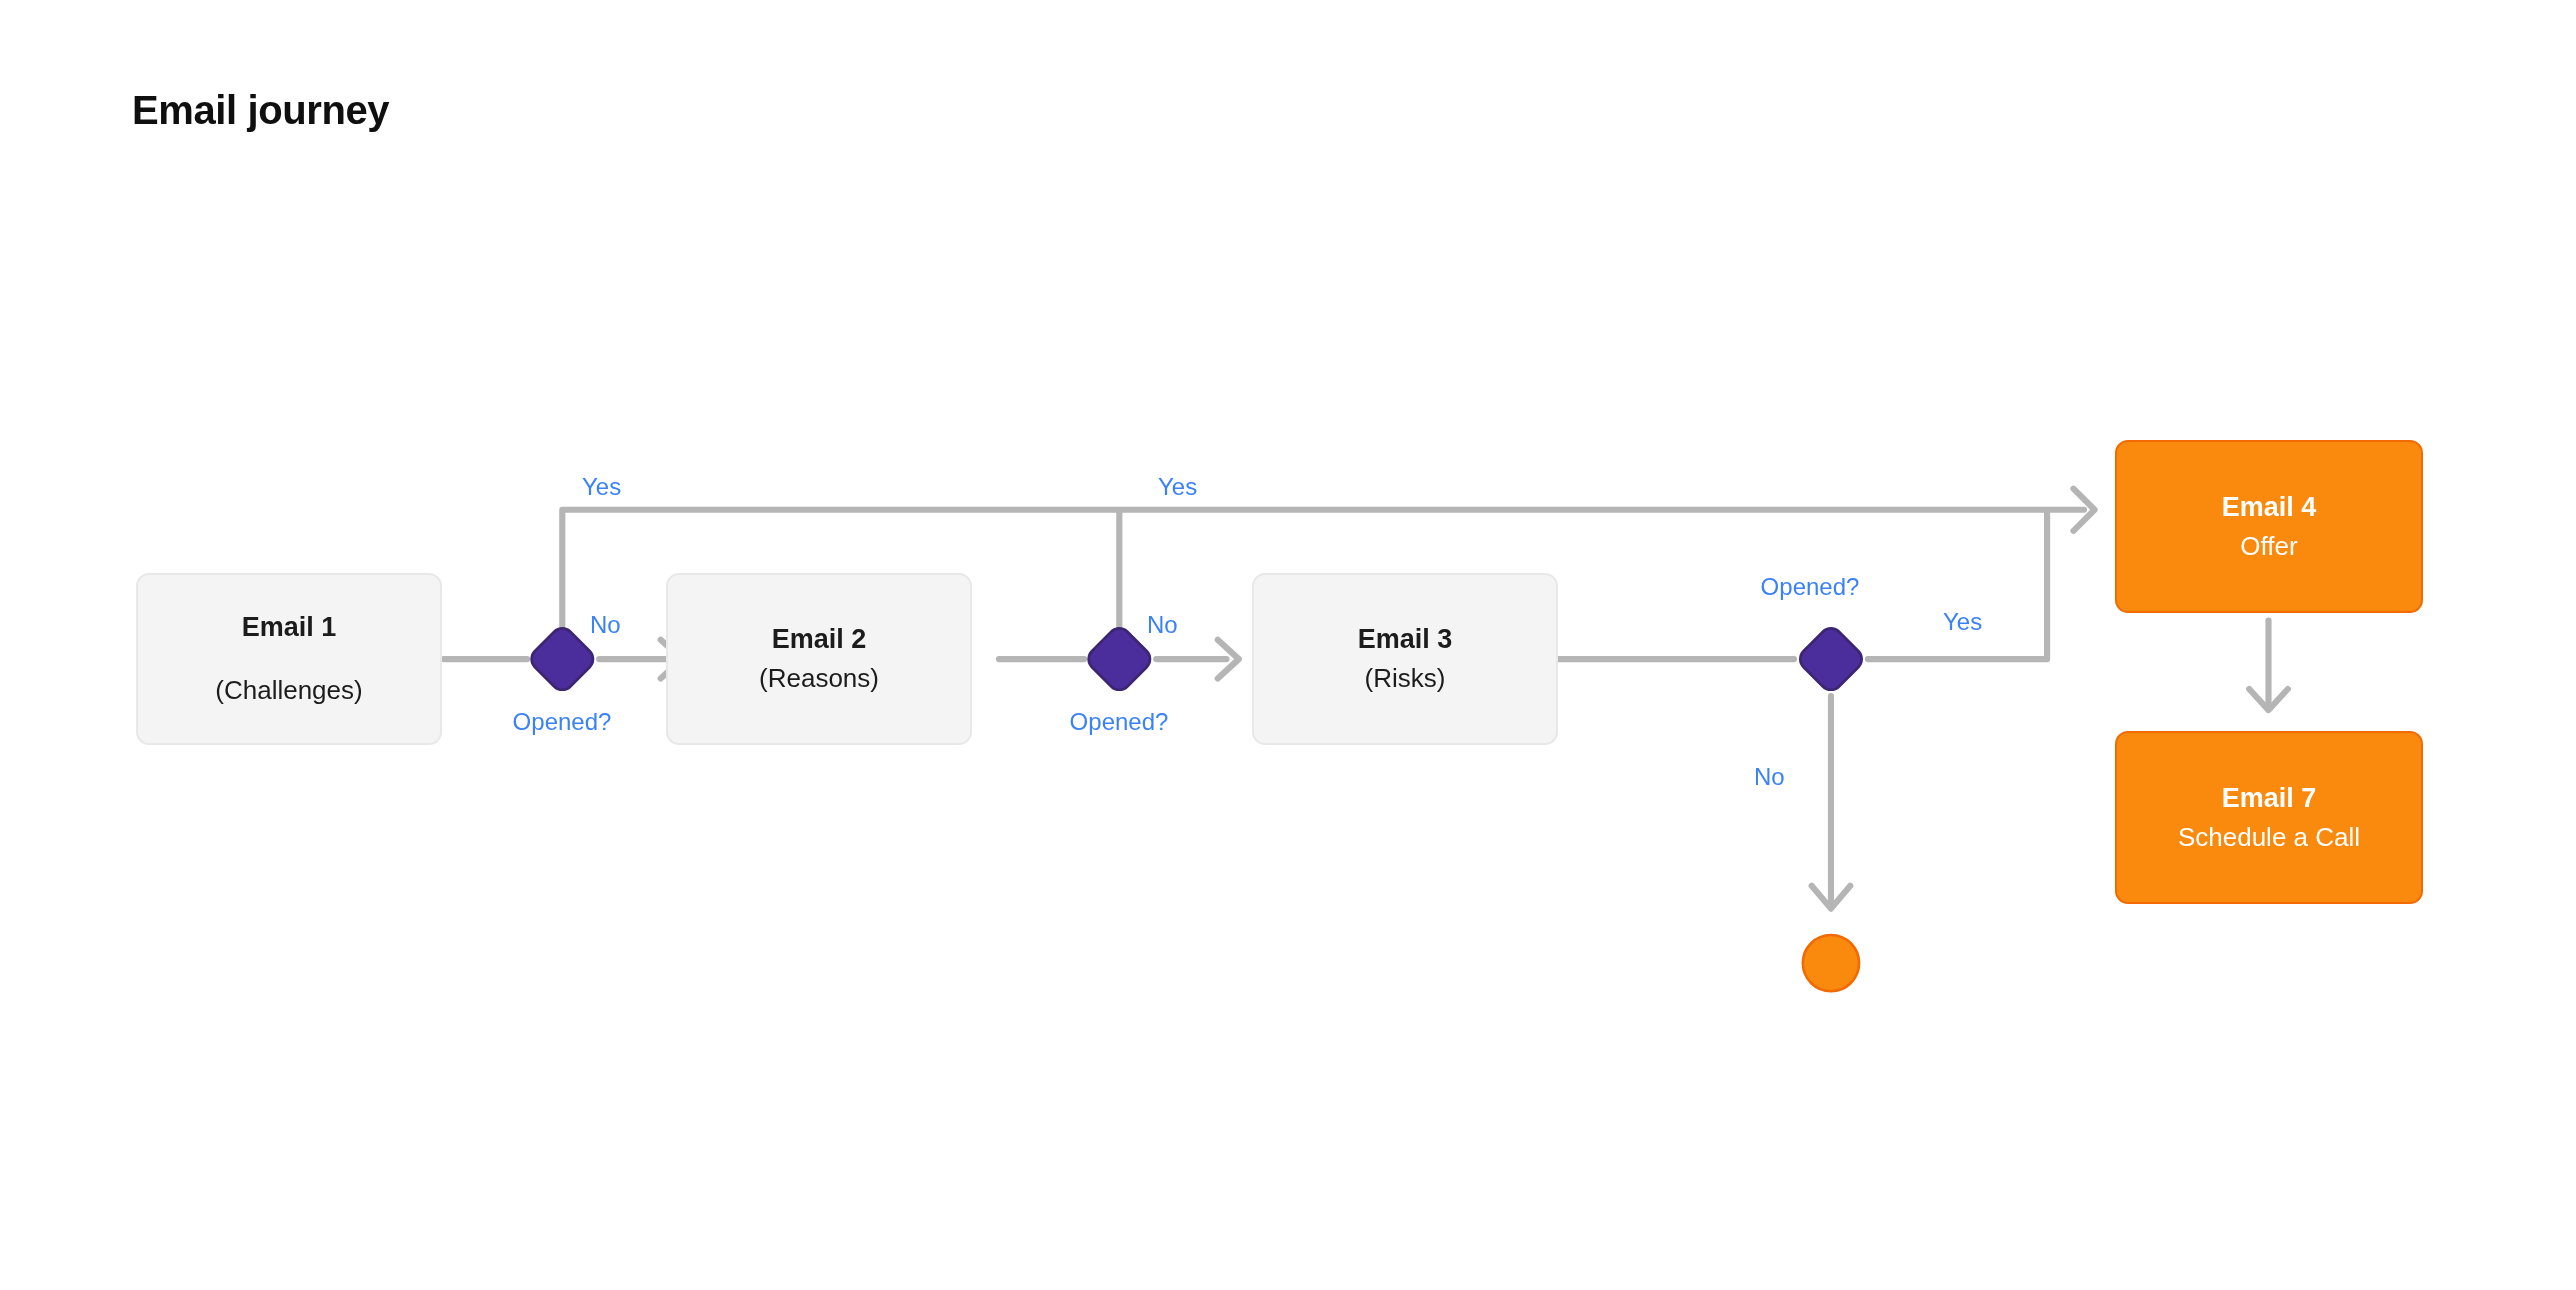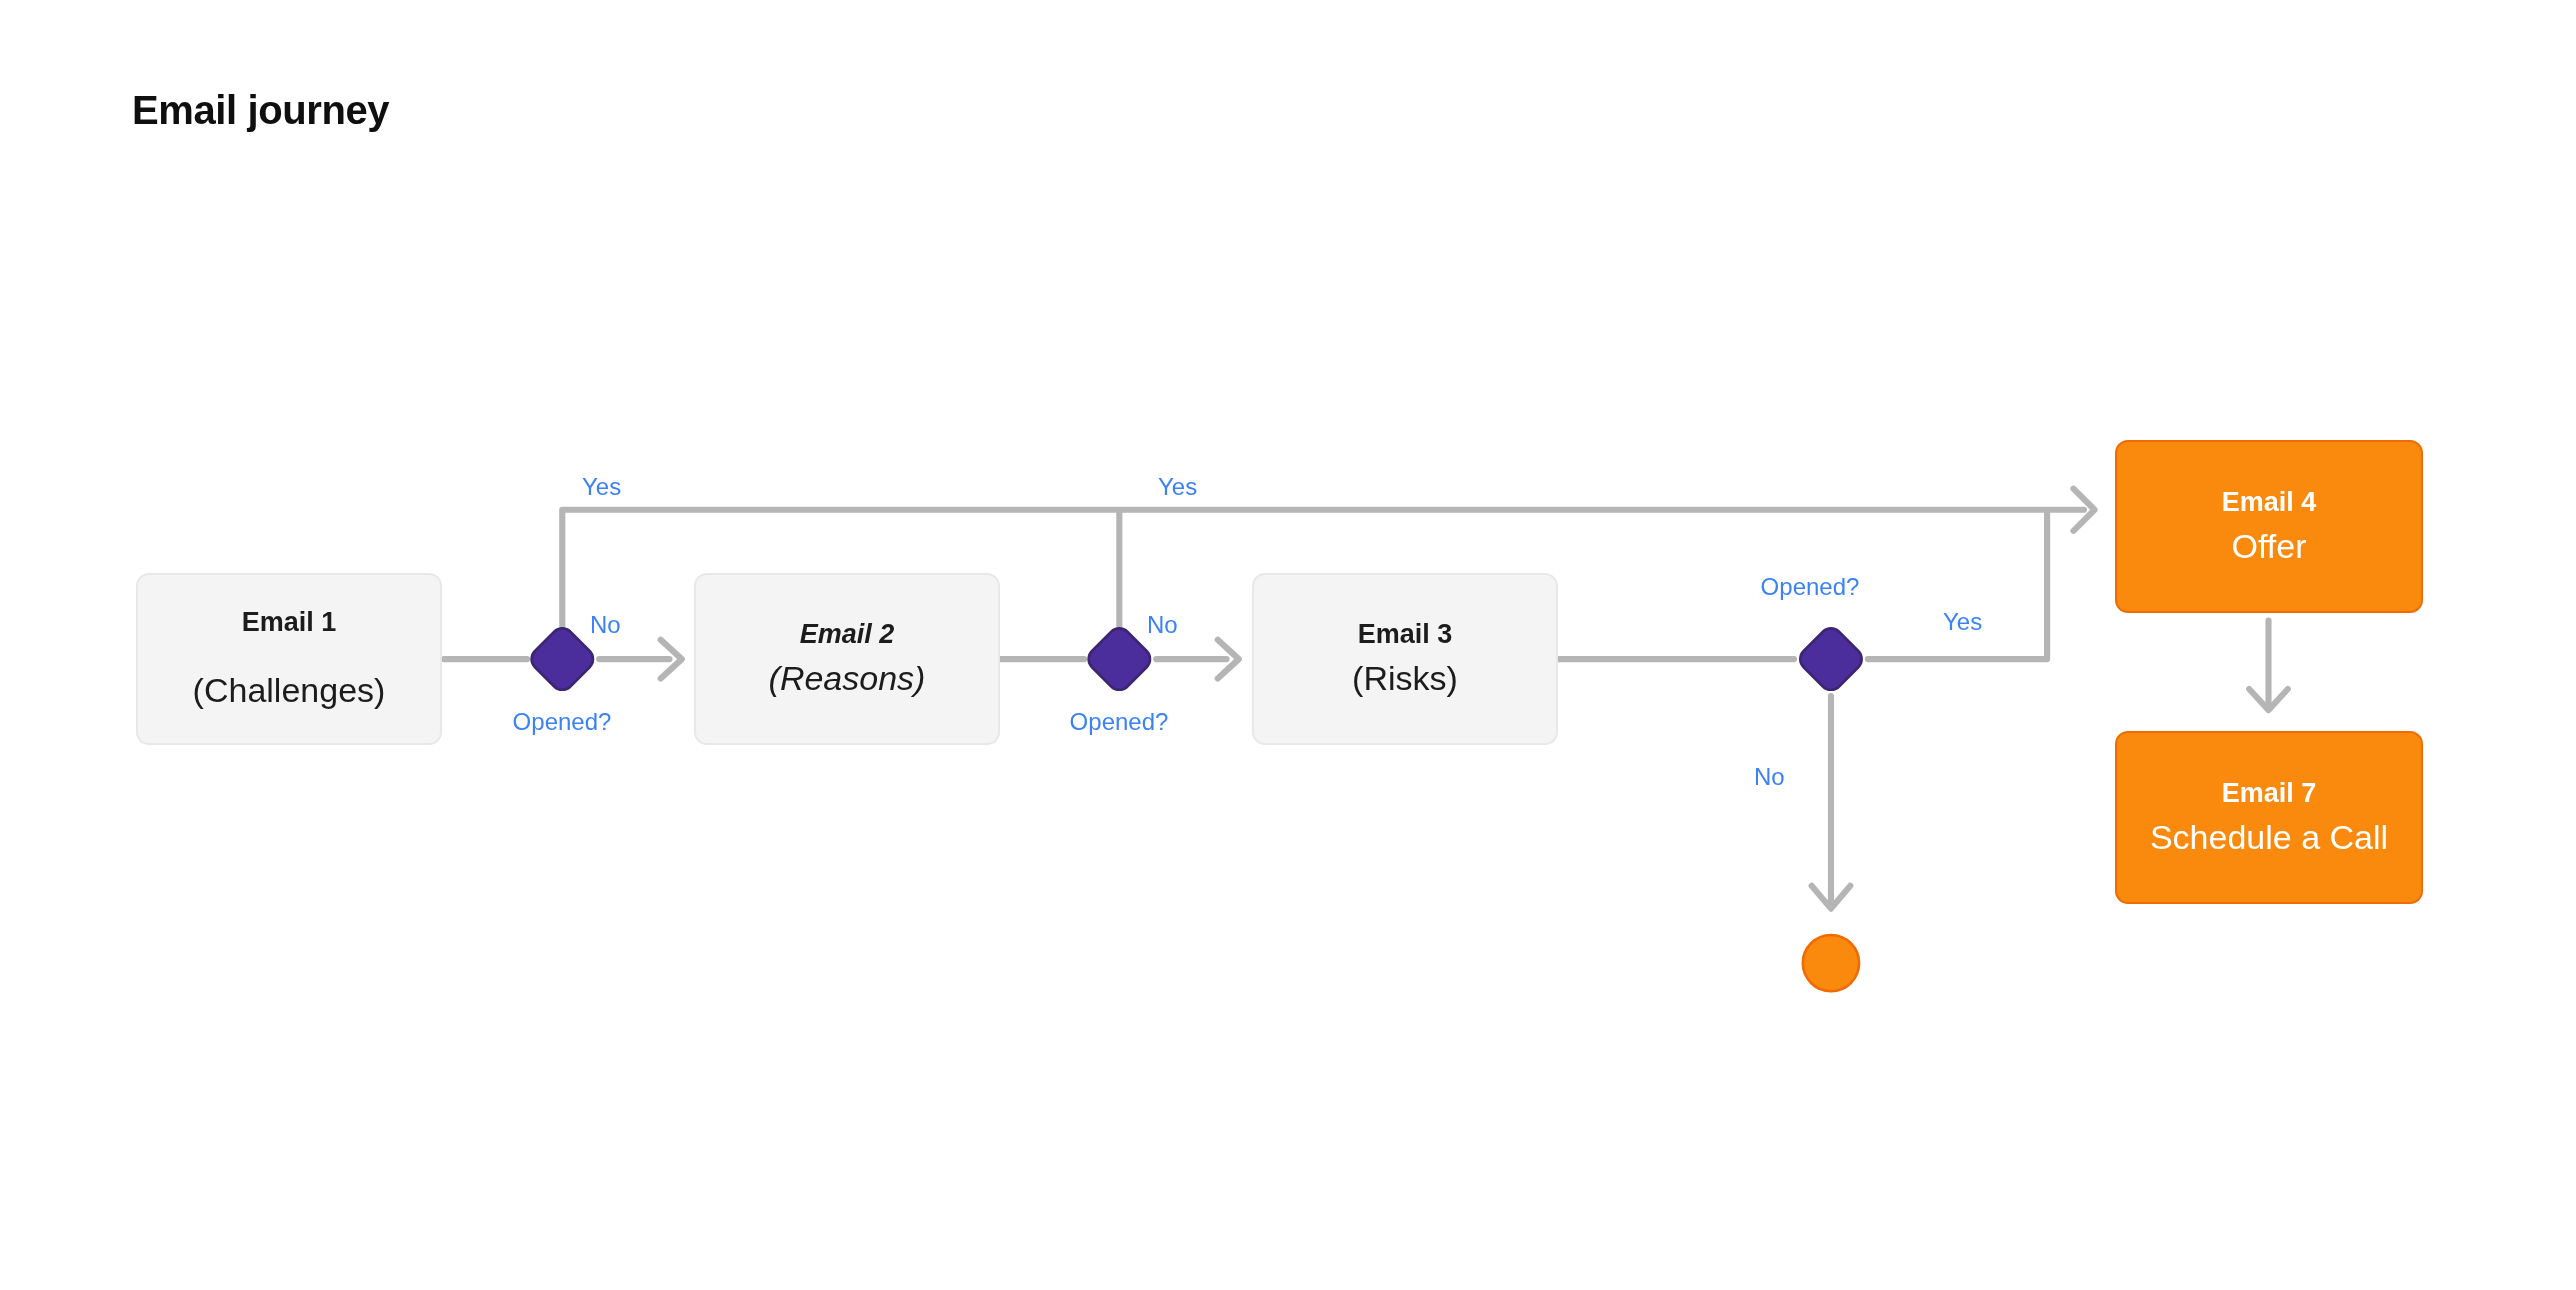--- a/index.html
+++ b/index.html
@@ -50,21 +50,21 @@
     background: #FA8A0E;
     border: 2.6px solid #F26B02;
     color: #ffffff;
   }
   .node .node-title {
     font-size: 27px;
     font-weight: 700;
     line-height: 1.25;
   }
   .node .node-subtitle {
-    font-size: 34px;
+    font-size: 26px;
     font-weight: 400;
     line-height: 1.25;
     margin-top: 5px;
   }
   .edge-label {
     position: absolute;
     font-size: 24px;
     font-weight: 500;
     color: #3b82f6;
     white-space: nowrap;
@@ -113,21 +113,21 @@
       <rect x="2055.5" y="721.5" width="57" height="57" rx="13" transform="rotate(45 2084 750)"></rect>
     </g>
 
     <circle cx="2084" cy="1096" r="32" fill="#FA8A0E" stroke="#F26B02" stroke-width="3"></circle>
   </svg>
 
   <div class="node node-step" style="left:136px; top:573px;gap:24px;">
     <div class="node-title">Email 1</div>
     <div class="node-subtitle">(Challenges)</div>
   </div>
-  <div class="node node-step" style="left:694px; top:573px;font-style:italic;">
+  <div class="node node-step" style="left:666px; top:573px;">
     <div class="node-title">Email 2</div>
     <div class="node-subtitle">(Reasons)</div>
   </div>
   <div class="node node-step" style="left:1252px; top:573px;">
     <div class="node-title">Email 3</div>
     <div class="node-subtitle">(Risks)</div>
   </div>
 
   <div class="node node-highlight" style="left:2115px; top:440px;">
     <div class="node-title">Email 4</div>

